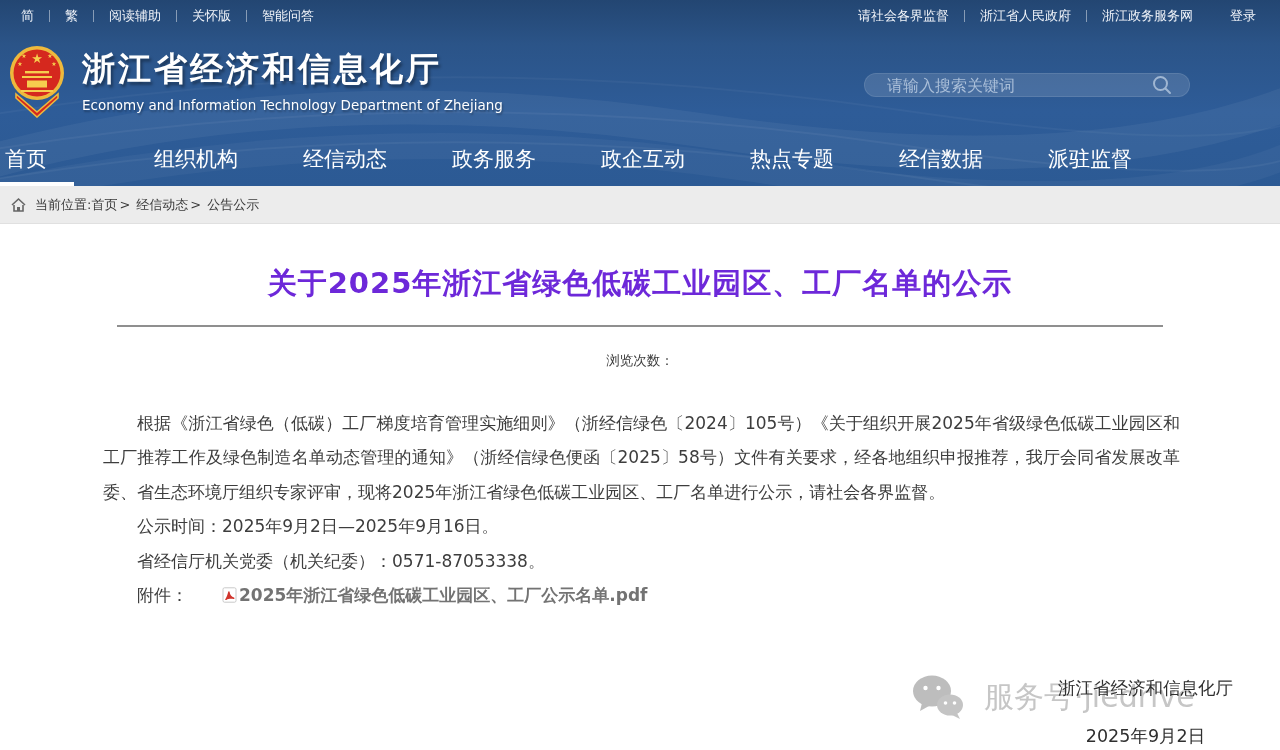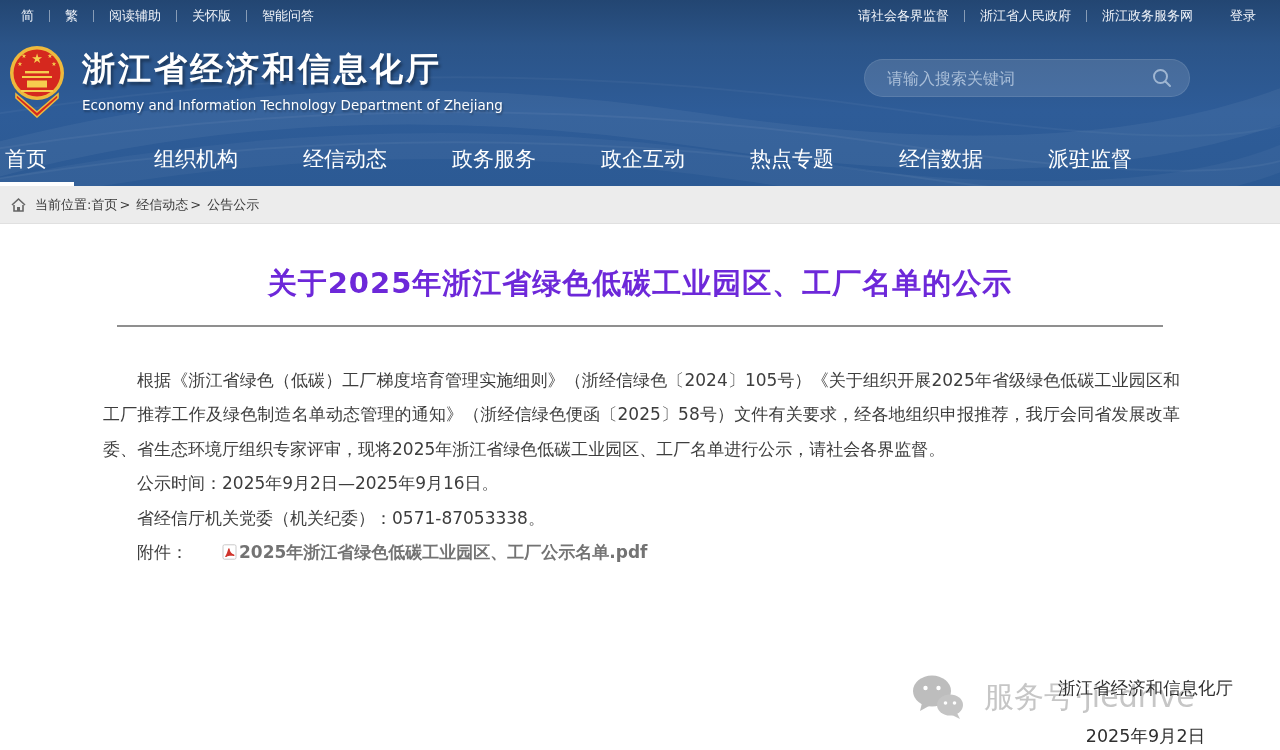--- a/index.html
+++ b/index.html
@@ -18,21 +18,21 @@
   .tsep { width:1px; height:12px; background:rgba(255,255,255,0.45); }
   .login { margin-left:22px; cursor:pointer; }
 
   
   .header { height:102px; position:relative; }
   .brand { position:absolute; left:8px; top:10px; display:flex; align-items:center; }
   .emblem { width:58px; height:76px; }
   .brand-text { margin-left:16px; color:#ffffff; }
   .brand-title { font-size:33px; font-weight:bold; letter-spacing:3px; text-shadow:2px 3px 3px rgba(0,0,0,0.38); }
   .brand-sub { font-size:13.5px; font-weight:normal; margin-top:5px; text-shadow:1px 2px 2px rgba(0,0,0,0.32); }
-  .search { position:absolute; right:90px; top:27px; width:326px; height:38px; background:rgba(255,255,255,0.13); border:1px solid rgba(255,255,255,0.10); border-radius:19px; display:flex; align-items:center; }
+  .search { position:absolute; right:90px; top:41px; width:326px; height:24px; background:rgba(255,255,255,0.13); border:1px solid rgba(255,255,255,0.10); border-radius:19px; display:flex; align-items:center; }
   .search input { flex:1; background:transparent; border:none; outline:none; color:#e6edf6; font-size:16px; padding:0 8px 0 22px; font-family:inherit; }
   .search input::placeholder { color:#a9bed8; }
   .search-icon { margin-right:16px; display:flex; cursor:pointer; }
 
   
   .nav { height:52px; position:relative; }
   .nav ul { list-style:none; display:flex; padding-left:5px; }
   .nav li { width:149px; font-size:21px; color:#ffffff; line-height:50px; cursor:pointer; white-space:nowrap; }
   .active-underline { position:absolute; left:0; bottom:0; width:74px; height:4px; background:#ffffff; }
 
@@ -150,20 +150,21 @@
     <span class="crumb">首页</span>
     <span class="crumb-sep">&gt;</span>
     <span class="crumb">经信动态</span>
     <span class="crumb-sep">&gt;</span>
     <span class="crumb">公告公示</span>
 </div>
 
 <div class="main">
   <h1 class="article-title">关于2025年浙江省绿色低碳工业园区、工厂名单的公示</h1>
   <div class="divider"></div>
+  <div class="views">浏览次数：</div>
 
   <div class="body-text">
     <p>根据《浙江省绿色（低碳）工厂梯度培育管理实施细则》（浙经信绿色〔2024〕105号）《关于组织开展2025年省级绿色低碳工业园区和工厂推荐工作及绿色制造名单动态管理的通知》（浙经信绿色便函〔2025〕58号）文件有关要求，经各地组织申报推荐，我厅会同省发展改革委、省生态环境厅组织专家评审，现将2025年浙江省绿色低碳工业园区、工厂名单进行公示，请社会各界监督。</p>
     <p>公示时间：2025年9月2日—2025年9月16日。</p>
     <p>省经信厅机关党委（机关纪委）：0571-87053338。</p>
     <p>
       <span>附件：</span><span class="pdf-icon">
         <svg width="15" height="16" viewBox="0 0 15 16">
           <rect x="1" y="0.8" width="13" height="14.4" rx="1.5" fill="#ffffff" stroke="#c9c9c9" stroke-width="1"></rect>
           <path d="M3.2 12.5 C4.5 10.2 5.6 7.6 6.1 5.2 C6.3 4 7.6 4 7.7 5.2 C7.9 7.5 9.5 9.7 12 10.6 C13 11 12.6 12.2 11.5 12 C9 11.6 6.3 11.8 4.3 12.9 C3.5 13.3 2.9 13.1 3.2 12.5 Z" fill="#d0342c"></path>

